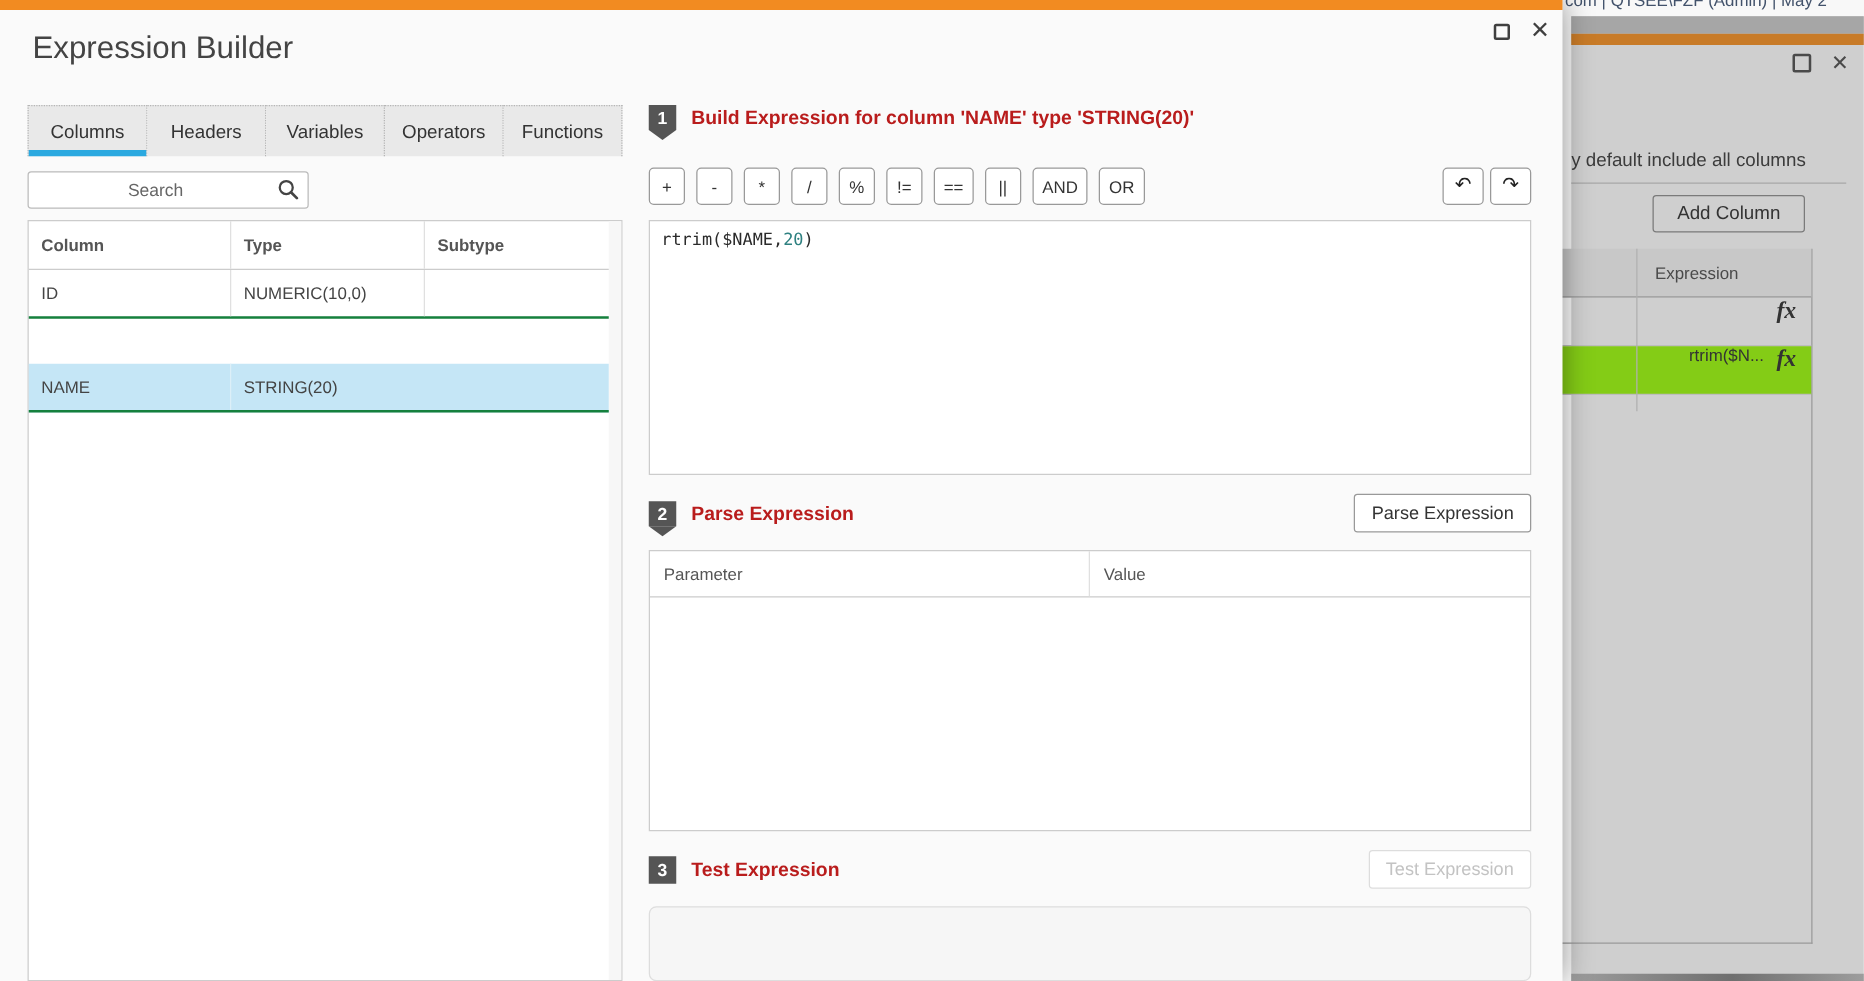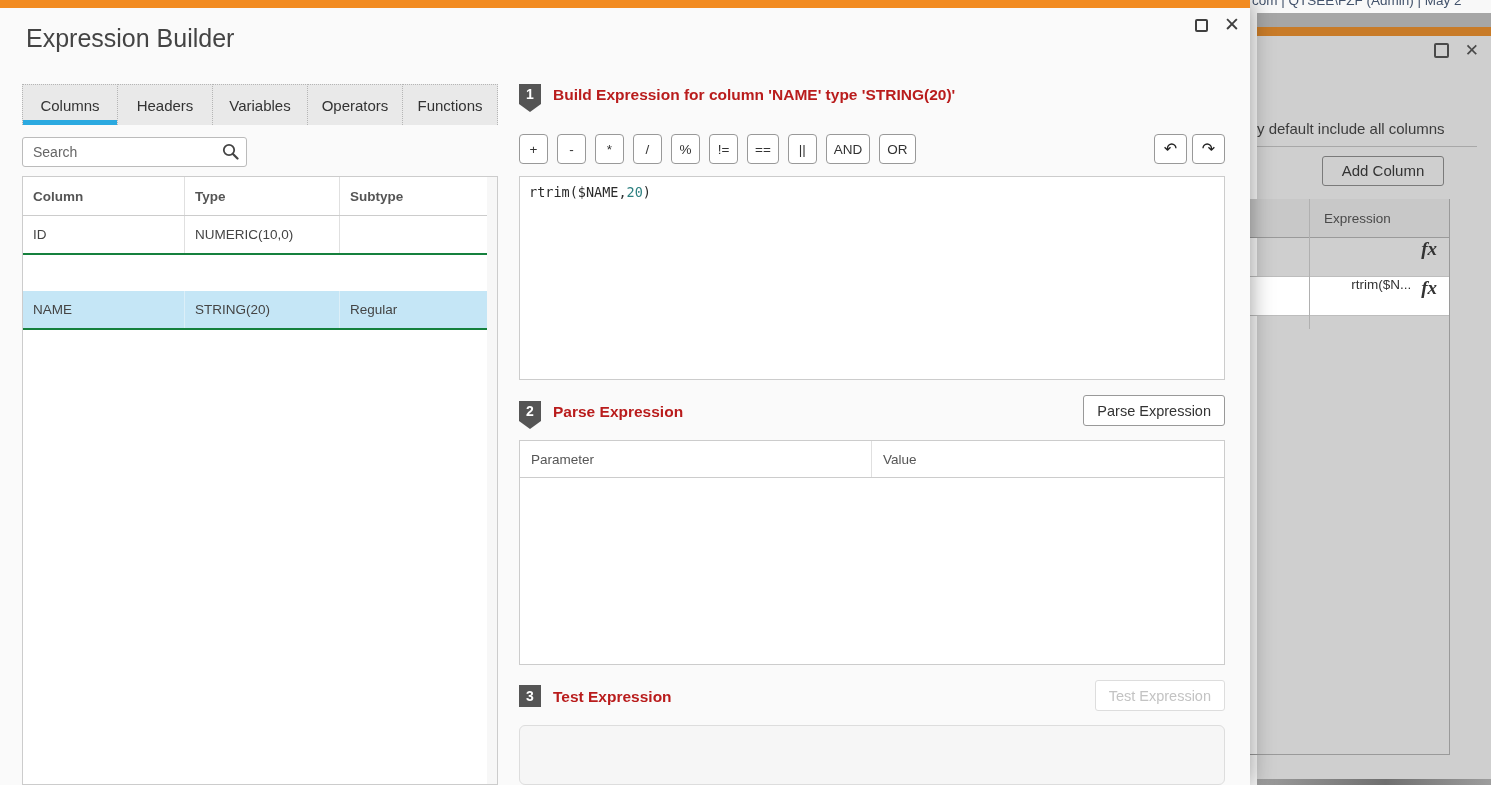--- a/index.html
+++ b/index.html
@@ -17,21 +17,21 @@
   .bd-x { font-size:17px; font-weight:bold; color:#4a4a4a; line-height:15px; }
   .bd-subtitle { position:absolute; left:0; top:107px; width:234px; font-size:15px; color:#3c3c3c; white-space:nowrap; overflow:hidden; }
   .bd-hr { position:absolute; left:0; top:133px; width:220px; height:1px; background:#a8a8a8; }
   .bd-addcol { position:absolute; left:65px; top:143px; width:122px; height:30px; border:1px solid #7a7a7a;
     border-radius:3px; background:#cfcfcf; font-size:15px; color:#333; text-align:center; line-height:28px; }
   .bd-table { position:absolute; left:-10px; top:186px; width:203px; height:556px; border-right:1px solid #9a9a9a; border-bottom:1px solid #9a9a9a; }
   .bd-thead { height:39px; background:#c8c8c8; border-bottom:1px solid #9a9a9a; display:flex; align-items:center; }
   .bd-colline { position:absolute; left:62px; top:0; width:1px; height:130px; background:#b0b0b0; }
   .bd-th { padding-left:77px; font-size:13.5px; color:#4a4a4a; }
   .bd-row { height:39px; display:flex; align-items:flex-start; justify-content:flex-end; border-bottom:1px solid #bdbdbd; padding-right:12px; gap:10px; }
-  .bd-row.sel { background:#ffffff; }
+  .bd-row.sel { background:#84cc16; }
   .bd-expr-snippet { font-size:13.5px; color:#333; }
   .fx { font-family:"Liberation Serif","DejaVu Serif",serif; font-style:italic; font-weight:bold; font-size:19px; color:#333; }
   .bd-botband { position:absolute; left:0; top:766px; width:234px; height:6px;
     background:linear-gradient(90deg,#9d9d9d,#6f6f6f 55%,#9d9d9d); }
 
   
   .modal { position:absolute; left:0; top:0; width:1250px; height:785px; background:#fafafa;
     box-shadow:0 0 22px rgba(0,0,0,.4); }
   .modal-orange { height:8px; background:#f28b21; }
   .modal-controls { position:absolute; top:18px; right:10px; display:flex; gap:16px; align-items:center; }
@@ -43,21 +43,21 @@
 
   
   .left-pane { width:476px; display:flex; flex-direction:column; }
   .tabs { display:flex; height:41px; }
   .tab { flex:1; background:#e9e9e9; border-top:1px dotted #b5b5b5; border-right:1px dotted #b5b5b5;
     font-size:15px; color:#333; display:flex; align-items:center; justify-content:center; position:relative; cursor:pointer; }
   .tab:first-child { border-left:1px dotted #b5b5b5; }
   .tab.active::after { content:""; position:absolute; left:0; right:0; bottom:0; height:5px; background:#2ba9e0; }
   .searchwrap { margin-top:12px; position:relative; width:225px; height:30px; }
   .searchwrap input { width:100%; height:100%; border:1px solid #bbb; border-radius:3px; padding:0 30px 0 10px;
-    font-size:14px; color:#333; background:#fff; outline:none; }
+    font-size:14px; color:#333; background:#fff; outline:none;text-align:center; }
   .searchwrap input::placeholder { color:#666; }
   .search-icon { position:absolute; right:8px; top:6px; }
   .cols-table { margin-top:9px; border:1px solid #ccc; background:#fff; flex:1; position:relative; }
   .gutter { position:absolute; top:0; right:0; width:10px; height:100%; background:#f7f7f7; }
   .ct-row { display:flex; height:39px; align-items:stretch; margin-right:10px; position:relative; }
   .ct-head { border-bottom:1px solid #ccc; }
   .ct-cell { display:flex; align-items:center; padding-left:10px; font-size:13.5px; color:#444; border-right:1px solid #e0e0e0; }
   .ct-cell:last-child { border-right:none; }
   .ct-c1 { width:162px; } .ct-c2 { width:155px; } .ct-c3 { flex:1; }
   .ct-head .ct-cell { color:#555;font-weight:bold; }
@@ -160,21 +160,20 @@
           <div class="ct-cell ct-c3">Subtype</div>
         </div>
         <div class="ct-row ct-body-row">
           <div class="ct-cell ct-c1">ID</div>
           <div class="ct-cell ct-c2">NUMERIC(10,0)</div>
           <div class="ct-cell ct-c3"></div>
         </div>
         <div class="ct-row ct-body-row sel">
           <div class="ct-cell ct-c1">NAME</div>
           <div class="ct-cell ct-c2">STRING(20)</div>
-          <div class="ct-cell ct-c3">Regular</div>
         </div>
       </div>
     </div>
 
     <div class="right-pane">
       <div class="step-head">
         <div class="badge pointed">1</div>
         <div class="step-title">Build Expression for column 'NAME' type 'STRING(20)'</div>
       </div>
       <div class="ops-row">

